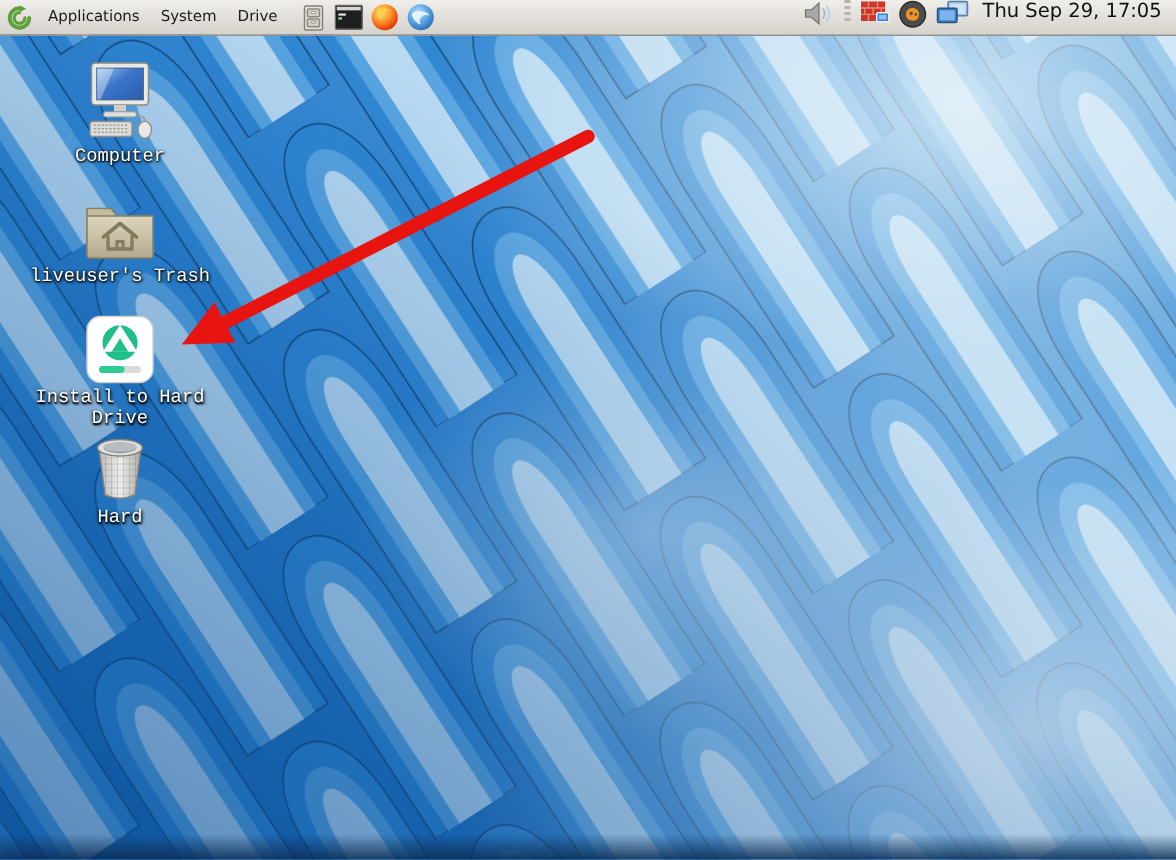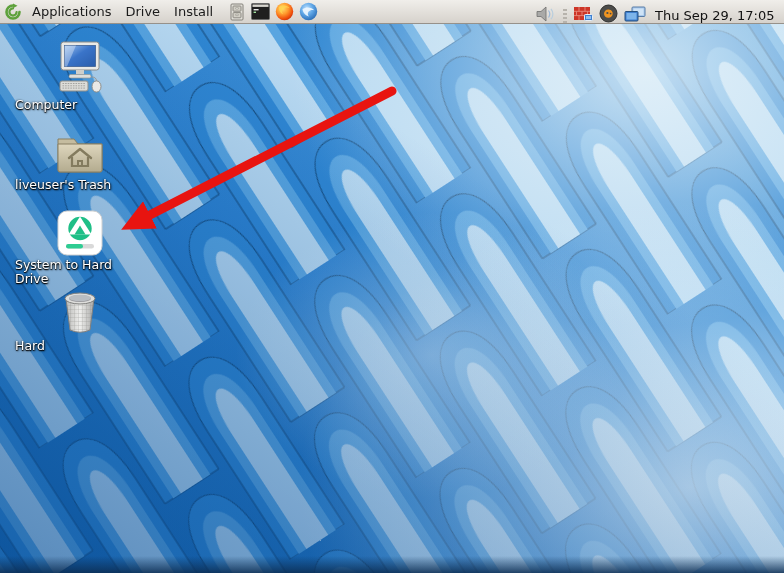--- a/index.html
+++ b/index.html
@@ -13,34 +13,34 @@
   
   .panel{
     position:absolute;top:0;left:0;right:0;height:23px;z-index:10;
     background:linear-gradient(#f0eeea,#d6d2cc);
     border-bottom:1px solid #96918a;
     display:flex;align-items:center;
   }
   .menu-logo{width:18px;height:18px;margin:0 3px 0 4px;flex:0 0 auto;}
   .menu-item{
     height:100%;display:flex;align-items:center;padding:0 7px;
-    font-size:13px;color:#1b1b1b;cursor:default;white-space:nowrap;text-align:center;
+    font-size:10px;color:#1b1b1b;cursor:default;white-space:nowrap;text-align:center;
   }
   .launchers{display:flex;align-items:center;gap:5px;margin-left:7px;}
   .launcher{width:19px;height:19px;display:flex;align-items:center;justify-content:center;}
-  .tray{position:absolute;left:535px;top:0;height:23px;display:flex;align-items:flex-end;gap:5px;}
+  .tray{position:absolute;left:535px;top:0;height:23px;display:flex;align-items:flex-start;gap:5px;}
   .tray-icon{display:flex;align-items:center;justify-content:center;}
   .tray-handle{
     width:4px;height:14px;margin:0 1px;
     background:repeating-linear-gradient(#b7b3ac 0 2px,transparent 2px 4px);
   }
   .clock{font-size:13px;color:#111;white-space:nowrap;margin-left:3px;}
   
   .desk-icon{
-    position:absolute;left:15px;width:130px;text-align:left;z-index:2;cursor:default;
+    position:absolute;left:15px;width:130px;text-align:center;z-index:2;cursor:default;font-family:Liberation Mono, monospace;
   }
   .desk-icon .art{display:block;margin:0 auto;}
   .desk-label{
     display:inline-block;margin-top:2px;font-size:12.5px;line-height:14px;color:#ffffff;
     text-shadow:0 1px 1px #000,1px 1px 2px rgba(0,0,0,.9),-1px 0 2px rgba(0,0,0,.55);
   }
   #icon-computer{top:40px;}
   #icon-home{top:126px;}
   #icon-install{top:206px;}
   #icon-trash{top:287px;}
@@ -96,22 +96,22 @@
   <rect y="556" width="784" height="17" fill="url(#bottomEdge)"></rect>
 </svg>
 
 <div class="panel">
   <svg class="menu-logo" viewBox="0 0 18 18">
     <path d="M15.5,9 A6.5,6.5 0 1 1 9,2.5" fill="none" stroke="#5ea13b" stroke-width="2.6" stroke-linecap="round"></path>
     <path d="M9,5.4 A3.6,3.6 0 1 0 12.6,9" fill="none" stroke="#5ea13b" stroke-width="2.2" stroke-linecap="round"></path>
     <polygon points="9,0.5 13.5,2.8 9,5.2" fill="#5ea13b"></polygon>
   </svg>
   <div class="menu-item">Applications</div>
+  <div class="menu-item">System</div>
   <div class="menu-item">Drive</div>
-  <div class="menu-item">Install</div>
 
   <div class="launchers">
     <div class="launcher">
       <svg width="18" height="18" viewBox="0 0 18 18">
         <rect x="3" y="1" width="12" height="16" rx="1" fill="#e3e1da" stroke="#84817a"></rect>
         <rect x="5" y="3" width="8" height="5.2" rx="0.8" fill="#d2cfc6" stroke="#8c8982"></rect>
         <rect x="7.5" y="4.6" width="3" height="1.4" rx="0.7" fill="#f4f2ec" stroke="#8c8982" stroke-width="0.6"></rect>
         <rect x="5" y="9.6" width="8" height="5.2" rx="0.8" fill="#d2cfc6" stroke="#8c8982"></rect>
         <rect x="7.5" y="11.2" width="3" height="1.4" rx="0.7" fill="#f4f2ec" stroke="#8c8982" stroke-width="0.6"></rect>
       </svg>
@@ -232,21 +232,21 @@
 <div id="icon-install" class="desk-icon">
   <svg class="art" width="46" height="46" viewBox="0 0 46 46" style="margin-top:4px">
     <rect x="1" y="1" width="44" height="44" rx="9" fill="#ffffff" stroke="#d0d0d0"></rect>
     <circle cx="23" cy="18.5" r="12.5" fill="#1fbf87"></circle>
     <path d="M11.5,24.5 L23,6.5 L34.5,24.5 Z" fill="#ffffff"></path>
     <path d="M17.5,24.5 L23,15.5 L28.5,24.5 Z" fill="#1fbf87"></path>
     <circle cx="23" cy="18.5" r="12.5" fill="none" stroke="#ffffff" stroke-width="1.6"></circle>
     <rect x="9" y="34" width="28" height="4.6" rx="2.3" fill="#d9d9d9"></rect>
     <rect x="9" y="34" width="17" height="4.6" rx="2.3" fill="#2ecc92"></rect>
   </svg>
-  <span class="desk-label">System to Hard Drive</span>
+  <span class="desk-label">Install to Hard Drive</span>
 </div>
 
 <div id="icon-trash" class="desk-icon">
   <svg class="art" width="44" height="46" viewBox="0 0 44 46" style="margin-top:2px">
     <defs>
       <linearGradient id="tin" x1="0" y1="0" x2="1" y2="0">
         <stop offset="0" stop-color="#b9b9b7"></stop>
         <stop offset="0.5" stop-color="#efefed"></stop>
         <stop offset="1" stop-color="#a8a8a6"></stop>
       </linearGradient>

